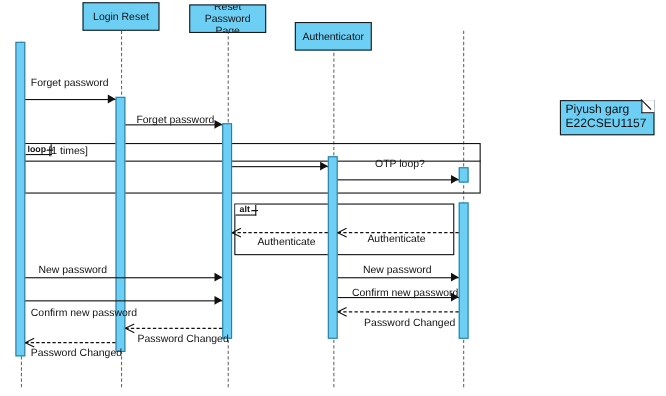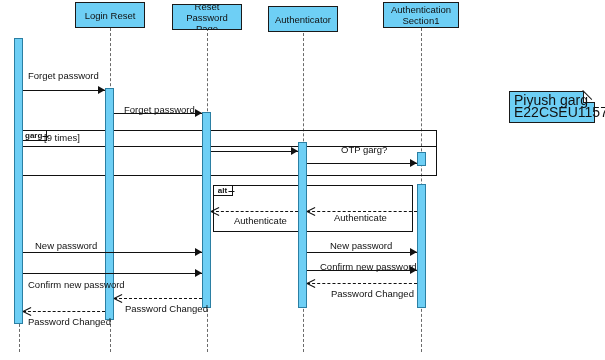--- a/index.html
+++ b/index.html
@@ -100,21 +100,21 @@
   }
   .frag-guard{position:absolute;font-size:9.5px;color:#111;white-space:nowrap;}
   .frag-div{position:absolute;height:0;border-top:1.2px solid #111;}
 
   
   .note{
     position:absolute;
     background:#6ecff5;
     border:1px solid #1a1a1a;
     box-sizing:border-box;
-    font-size:14px;color:#111;
+    font-size:11px;color:#111;
     line-height:11.5px;
     padding:3px 4px;
     white-space:pre-line;
   }
   .note .fold{
     position:absolute;right:-1px;top:-1px;width:11px;height:11px;
     background:#ffffff;
     border-left:1px solid #1a1a1a;
     border-bottom:1px solid #1a1a1a;
   }
@@ -128,48 +128,46 @@
 
 <div id="canvas">
     <div class="lifeline" style="left: 19px; top: 38px; height: 314px;"></div>
     <div class="lifeline" style="left: 110px; top: 28px; height: 324px;"></div>
     <div class="lifeline" style="left: 207px; top: 28px; height: 324px;"></div>
     <div class="lifeline" style="left: 303px; top: 28px; height: 324px;"></div>
     <div class="lifeline" style="left: 421px; top: 28px; height: 324px;"></div>
     <div class="head" style="left: 75px; top: 2px; width: 70px; height: 26px;">Login Reset</div>
     <div class="head" style="left: 172px; top: 4px; width: 70px; height: 26px;">Reset Password
 Page</div>
-    <div class="head" style="left: 268px; top: 6px; width: 70px; height: 26px;">Authenticator</div>
-    <div class="head" style="left: 383px; top: 2px; width: 76px; height: 26px;">Authentication
-Section1</div>
+    <div class="head" style="left: 268px; top: 20px; width: 70px; height: 26px;">Authenticator</div>
     <div class="frag" style="left: 22px; top: 130px; width: 415px; height: 46px;">
-      <div class="frag-tag" style="width: 24px;">garg</div>
-    </div>
-    <div class="frag-guard" style="left: 44px; top: 132px;">[9 times]</div>
+      <div class="frag-tag" style="width: 24px;">loop</div>
+    </div>
+    <div class="frag-guard" style="left: 44px; top: 132px;">[1 times]</div>
     <div class="frag-div" style="left: 22px; top: 146px; width: 415px;"></div>
     <div class="frag" style="left: 213px; top: 185px; width: 200px; height: 47px;">
       <div class="frag-tag" style="width: 19px; text-align: center;">alt</div>
     </div>
     <div class="act" style="left: 14px; top: 38px; width: 9px; height: 286px;"></div>
     <div class="act" style="left: 105px; top: 88px; width: 9px; height: 232px;"></div>
     <div class="act" style="left: 202px; top: 112px; width: 9px; height: 196px;"></div>
     <div class="act" style="left: 298px; top: 142px; width: 9px; height: 166px;"></div>
     <div class="act" style="left: 417px; top: 152px; width: 9px; height: 14px;"></div>
     <div class="act" style="left: 417px; top: 184px; width: 9px; height: 124px;"></div>
     <div class="msg-line" style="left: 23px; top: 90px; width: 82px;"></div>
     <div class="arrow-r" style="left: 98px; top: 85.8px;"></div>
     <div class="msg-label" style="left: 28px; top: 70px;">Forget password</div>
     <div class="msg-line" style="left: 114px; top: 113px; width: 88px;"></div>
     <div class="arrow-r" style="left: 195px; top: 108.8px;"></div>
     <div class="msg-label" style="left: 124px; top: 104px;">Forget password</div>
     <div class="msg-line" style="left: 211px; top: 151px; width: 87px;"></div>
     <div class="arrow-r" style="left: 291px; top: 146.8px;"></div>
     <div class="msg-line" style="left: 307px; top: 163px; width: 110px;"></div>
     <div class="arrow-r" style="left: 410px; top: 158.8px;"></div>
-    <div class="msg-label" style="left: 341px; top: 144px;">OTP garg?</div>
+    <div class="msg-label" style="left: 341px; top: 144px;">OTP loop?</div>
     <div class="msg-line dashed" style="left: 307px; top: 211px; width: 110px;"></div>
     <div class="arrow-open-l" style="left: 307px; top: 206.5px;">
       <div class="s1"></div>
       <div class="s2"></div>
     </div>
     <div class="msg-label" style="left: 334px; top: 212px;">Authenticate</div>
     <div class="msg-line dashed" style="left: 211px; top: 211px; width: 87px;"></div>
     <div class="arrow-open-l" style="left: 211px; top: 206.5px;">
       <div class="s1"></div>
       <div class="s2"></div>

